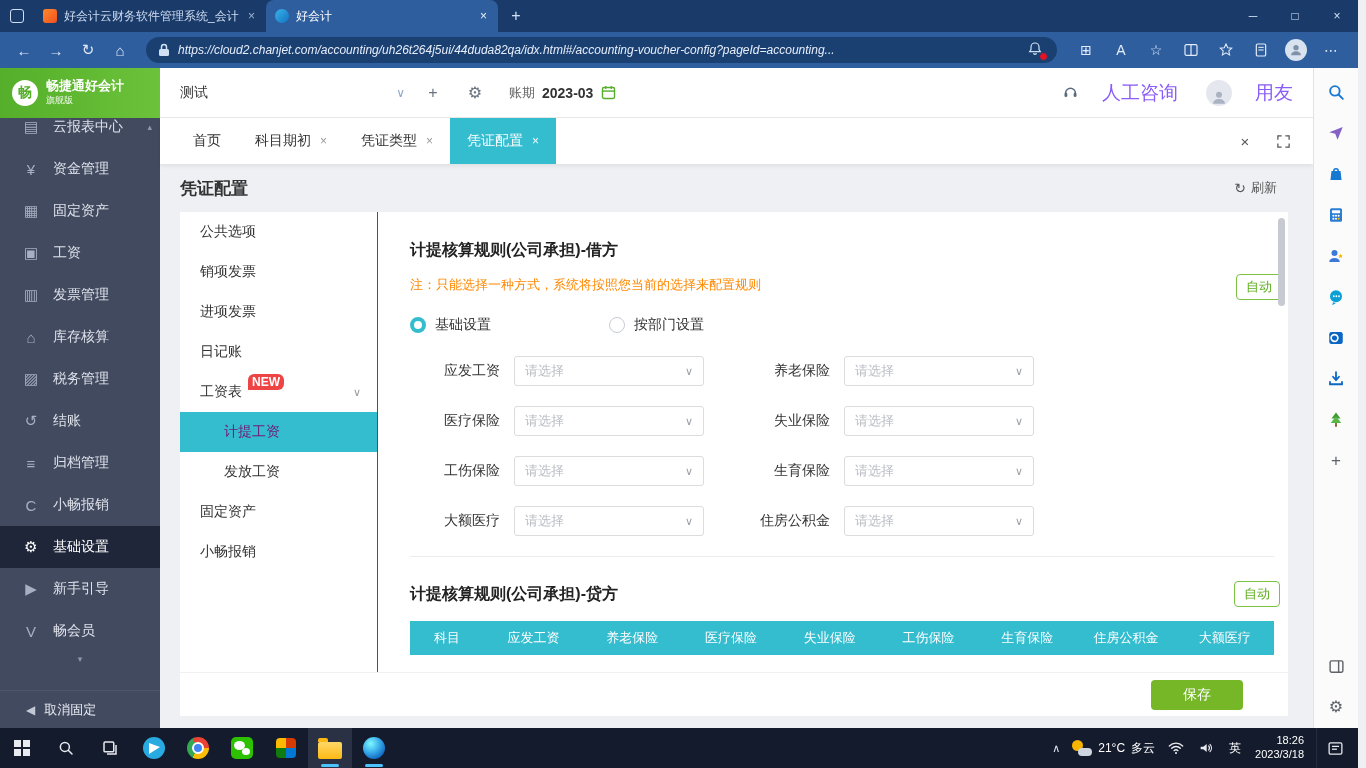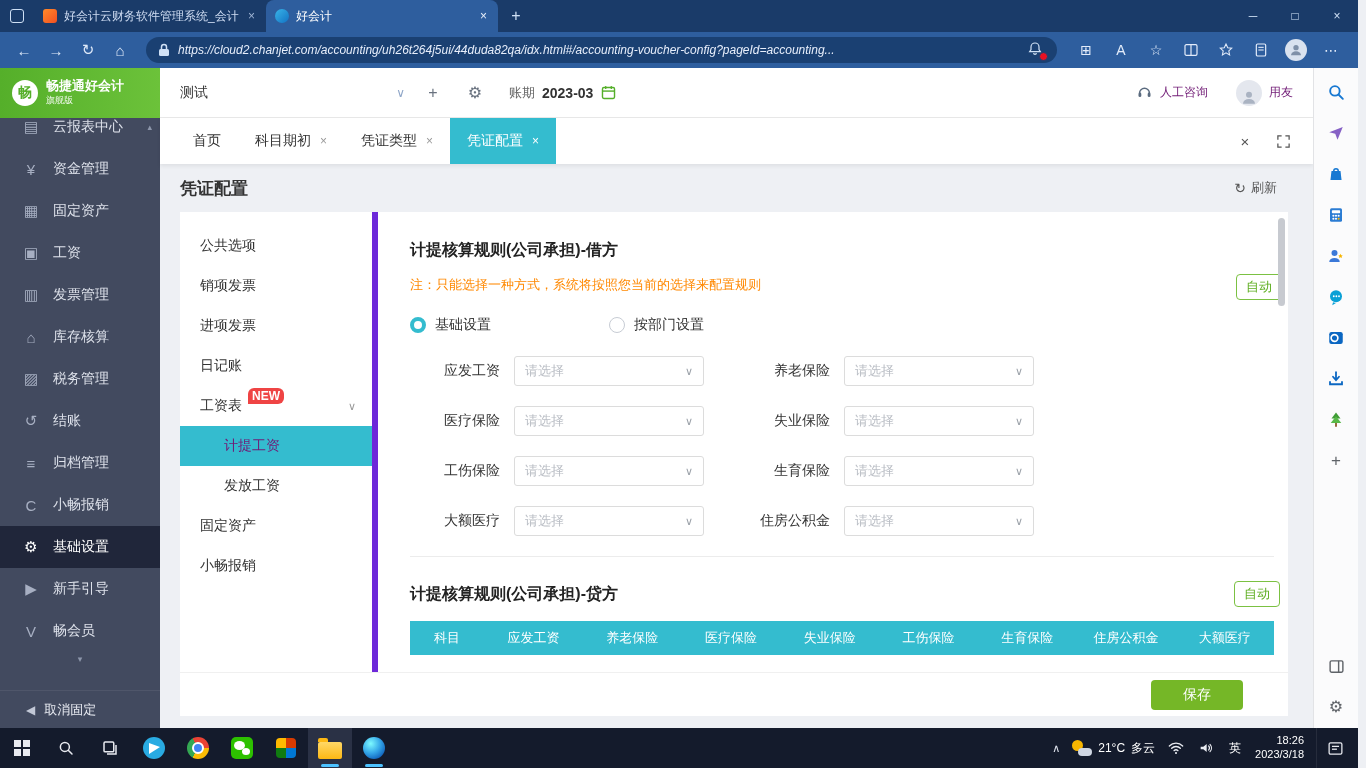--- a/index.html
+++ b/index.html
@@ -43,21 +43,21 @@
   .logo-sub { font-size:9px; opacity:.9; }
 
   .appheader { position:absolute; top:0; left:160px; right:0; height:50px; background:#fff; border-bottom:1px solid #e9e9e9; display:flex; align-items:center; padding:0 20px; }
   .company { width:225px; display:flex; align-items:center; justify-content:space-between; font-size:14px; color:#333; }
   .company .chev { color:#8fa6c8; font-size:12px; }
   .hd-ico { width:28px; height:28px; display:flex; align-items:center; justify-content:center; color:#69727f; font-size:16px; margin-left:14px; }
   .period { display:flex; align-items:center; gap:7px; margin-left:20px; }
   .period-label { font-size:13px; color:#666; }
   .period-value { font-size:14px; color:#333; font-weight:bold; }
   .hd-right { margin-left:auto; display:flex; align-items:center; gap:28px; }
-  .hd-chunk { display:flex; align-items:center; gap:7px; font-size:12px; color:#701a75; }
+  .hd-chunk { display:flex; align-items:center; gap:23px; font-size:19px; color:#8b5cf6; }
   .avatar-md { width:26px; height:26px; border-radius:50%; background:#e4e7ee; display:flex; align-items:flex-end; justify-content:center; overflow:hidden; }
 
   
   .sidenav { position:absolute; top:50px; left:0; width:160px; bottom:0; background:#424a5f; display:flex; flex-direction:column; overflow:hidden; }
   .caret-hint-top { position:absolute; top:4px; right:8px; color:#8d96ab; font-size:9px; z-index:2; }
   .snav-list { margin-top:-12px; }
   .snav-item { height:42px; display:flex; align-items:center; gap:13px; padding-left:22px; font-size:14px; color:#dde1ea; cursor:pointer; }
   .snav-item .g { width:18px; text-align:center; font-size:15px; color:#a7afc2; }
   .snav-item.active { background:#20263a; color:#fff; }
   .snav-item.active .g { color:#fff; }
@@ -76,21 +76,21 @@
   .strip-right .g { display:flex; align-items:center; justify-content:center; width:20px; height:20px; font-size:15px; }
 
   .pagehead { height:48px; display:flex; align-items:center; padding:0 36px 0 20px; }
   .pagehead h1 { font-size:17px; color:#333; font-weight:bold; }
   .refresh { margin-left:auto; display:flex; align-items:center; gap:5px; font-size:13px; color:#555; cursor:pointer; }
   .refresh .g { font-size:14px; }
 
   .content-wrap { flex:1; display:flex; flex-direction:column; padding:0 25px 12px 20px; min-height:0; }
   .panel { flex:1; background:#fff; display:flex; position:relative; overflow:hidden; min-height:0; }
 
-  .subnav { width:198px; flex:0 0 198px; border-right:6px solid #6d28d9; padding-top:14px; }
+  .subnav { width:198px; flex:0 0 198px; border-right:1px solid #6d28d9; }
   .sn-item { height:40px; display:flex; align-items:center; padding-left:20px; font-size:14px; color:#333; position:relative; cursor:pointer; }
   .sn-item.child { padding-left:44px; }
   .sn-item.active { background:#34bccf; color:#701a75; }
   .badge-new { position:absolute; left:68px; top:2px; background:#ef4444; color:#fff; font-size:12px; font-weight:bold; line-height:1; padding:2px 4px; border-radius:6px 6px 6px 0; }
   .sn-chev { position:absolute; right:16px; color:#999; font-size:11px; }
 
   .formarea { flex:1; position:relative; padding:28px 14px 0 32px; overflow:hidden; }
   .h3 { font-size:16px; font-weight:bold; color:#222; }
   .note { margin-top:15px; font-size:13px; color:#ff8800; }
   .autobtn { width:46px; height:26px; border:1px solid #7bc142; color:#5fae22; background:#fff; border-radius:4px; font-size:13px; display:flex; align-items:center; justify-content:center; cursor:pointer; }

